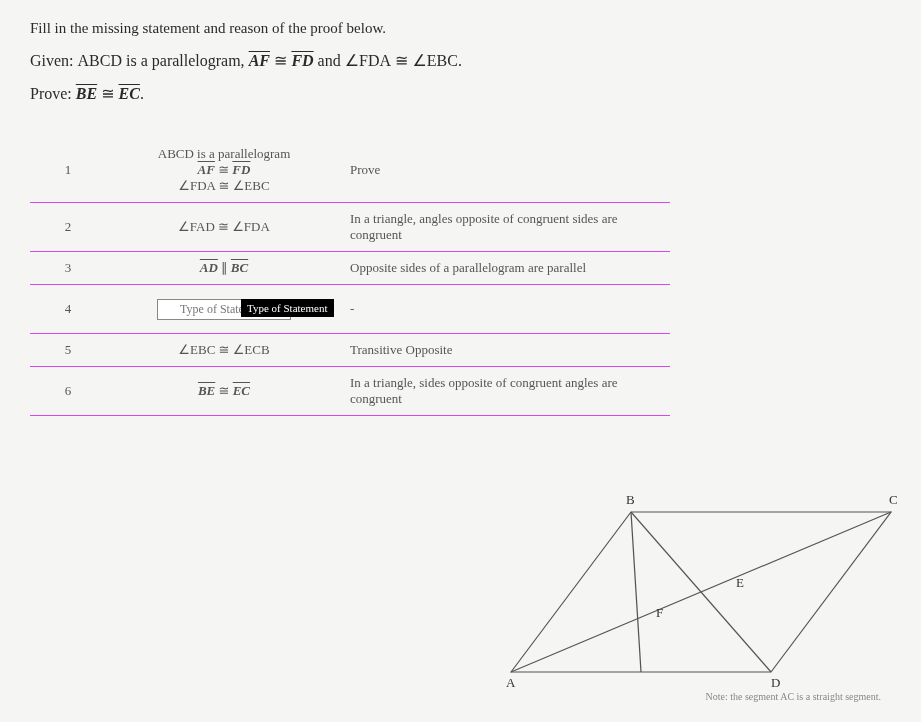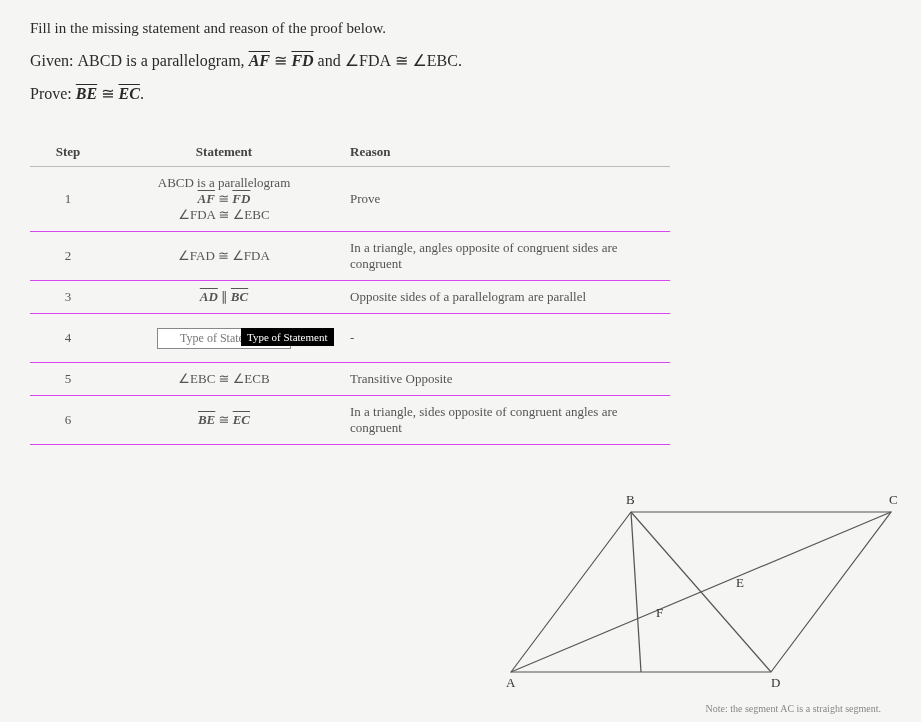--- a/index.html
+++ b/index.html
@@ -77,21 +77,21 @@
   }
   .row4cell { position: relative; height: 32px;}
   .diagram {
     position: absolute;
     right: 10px;
     bottom: 20px;
   }
   .footnote {
     position: absolute;
     right: 40px;
-    bottom: 8px;
+    bottom: 20px;
     font-size: 10px;
     color: #888;
   }
 </style>
 </head>
 <body>
 
 <div class="prompt-line">Fill in the missing statement and reason of the proof below.</div>
 
 <div class="given">
@@ -100,25 +100,20 @@
 </div>
 
 <div class="prove">
   <span>Prove:</span>
   <span class="overline">BE</span><span> ≅ </span><span class="overline">EC</span>.
 </div>
 
 <div class="table-area">
 <table>
   <tbody>
-        <tr>
-    <th class="step-col">Step</th>
-    <th class="stmt-col">Statement</th>
-    <th class="reason-col">Reason</th>
-  </tr>
 
   <tr>
     <td class="step-col">1</td>
     <td class="stmt-col">
       <div>ABCD is a parallelogram</div>
       <div><span class="overline">AF</span> ≅ <span class="overline">FD</span></div>
       <div><span>∠FDA</span> ≅ <span>∠EBC</span></div>
     </td>
     <td class="reason-col">Prove</td>
   </tr>

